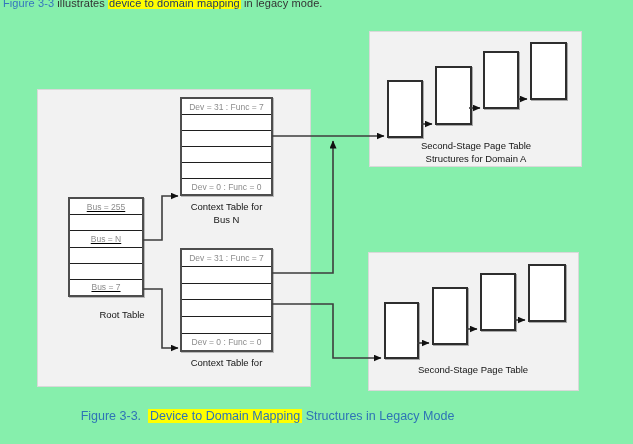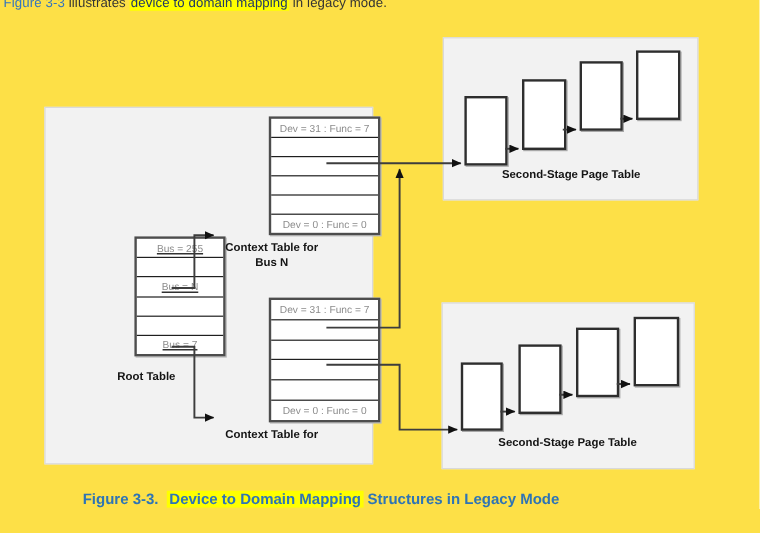--- a/index.html
+++ b/index.html
@@ -1,60 +1,60 @@
 <!DOCTYPE html>
 <html><head>
 <meta charset="utf-8">
 <style>
   html,body { margin:0; padding:0; background:#ffffff; }
   body { font-family:"Liberation Sans","DejaVu Sans",sans-serif; }
   #page {
-    position:relative; width:633px; height:444px; background:#fde047;
+    position:relative; width:633px; height:444px; background:#86efac;
     overflow:hidden;
   }
   
   .intro {
     position:absolute; left:3px; top:-3px; font-size:11px; color:#333333;
     white-space:nowrap; letter-spacing:0.1px;
   }
   .intro .link { color:#3575bd; }
   .intro .hl { background:#ffff00; color:#1f3864; padding:0 1px; }
   
   .panel {
     position:absolute; background:#f2f2f2; border:1px solid #d9d9d9;
     box-sizing:border-box;
   }
   
   .dtable {
     position:absolute; box-sizing:border-box; background:#ffffff;
     border:2px solid #4d4d4d; box-shadow:1px 1px 0 #b8b8b8;
-    display:flex; flex-direction:column;margin-left:44px;
+    display:flex; flex-direction:column;
   }
   .dtable .cell {
     flex:1; border-bottom:1px solid #1f1f1f; display:flex;
     align-items:center; justify-content:center;
     font-size:8.5px; color:#8c8c8c; white-space:nowrap; overflow:hidden;
   }
   .dtable .cell:last-child { border-bottom:none; }
   
   .lbl {
     position:absolute; text-align:center; font-size:9.5px; color:#141414;
-    line-height:1.32; white-space:nowrap;font-weight:bold;
+    line-height:1.32; white-space:nowrap;
   }
   
   .pt {
     position:absolute; box-sizing:border-box; background:#ffffff;
     border:2px solid #2e2e2e; box-shadow:1px 1px 0 #a8a8a8;
   }
   
   #wires { position:absolute; left:0; top:0; pointer-events:none; }
   
   .caption {
     position:absolute; left:0; top:409px; width:535px; text-align:center;
-    font-size:12.5px; font-weight:bold; color:#2e74b5; white-space:nowrap;
+    font-size:12.5px; font-weight:normal; color:#2e74b5; white-space:nowrap;
   }
   .caption .hl { background:#ffff00; color:#2e74b5; padding:0 2px; }
   .caption .pfx { margin-right:7px; }
 </style>
 </head>
 <body>
 
 <div id="page">
 
   <div class="intro">
@@ -101,20 +101,21 @@
   <div class="lbl" style="left:176px; top:357px; width:101px;">
     <div>Context Table for</div>
   </div>
 
   <div class="pt" style="left:387px; top:80px;  width:36px; height:58px;"></div>
   <div class="pt" style="left:435px; top:66px;  width:37px; height:59px;"></div>
   <div class="pt" style="left:483px; top:51px;  width:36px; height:58px;"></div>
   <div class="pt" style="left:530px; top:42px;  width:37px; height:58px;"></div>
   <div class="lbl" style="left:396px; top:140px; width:160px;">
     <div>Second-Stage Page Table</div>
+    <div>Structures for Domain A</div>
   </div>
 
   <div class="pt" style="left:384px; top:302px; width:35px; height:57px;"></div>
   <div class="pt" style="left:432px; top:287px; width:36px; height:58px;"></div>
   <div class="pt" style="left:480px; top:273px; width:36px; height:58px;"></div>
   <div class="pt" style="left:528px; top:264px; width:38px; height:58px;"></div>
   <div class="lbl" style="left:393px; top:364px; width:160px;">
     <div>Second-Stage Page Table</div>
   </div>
 

